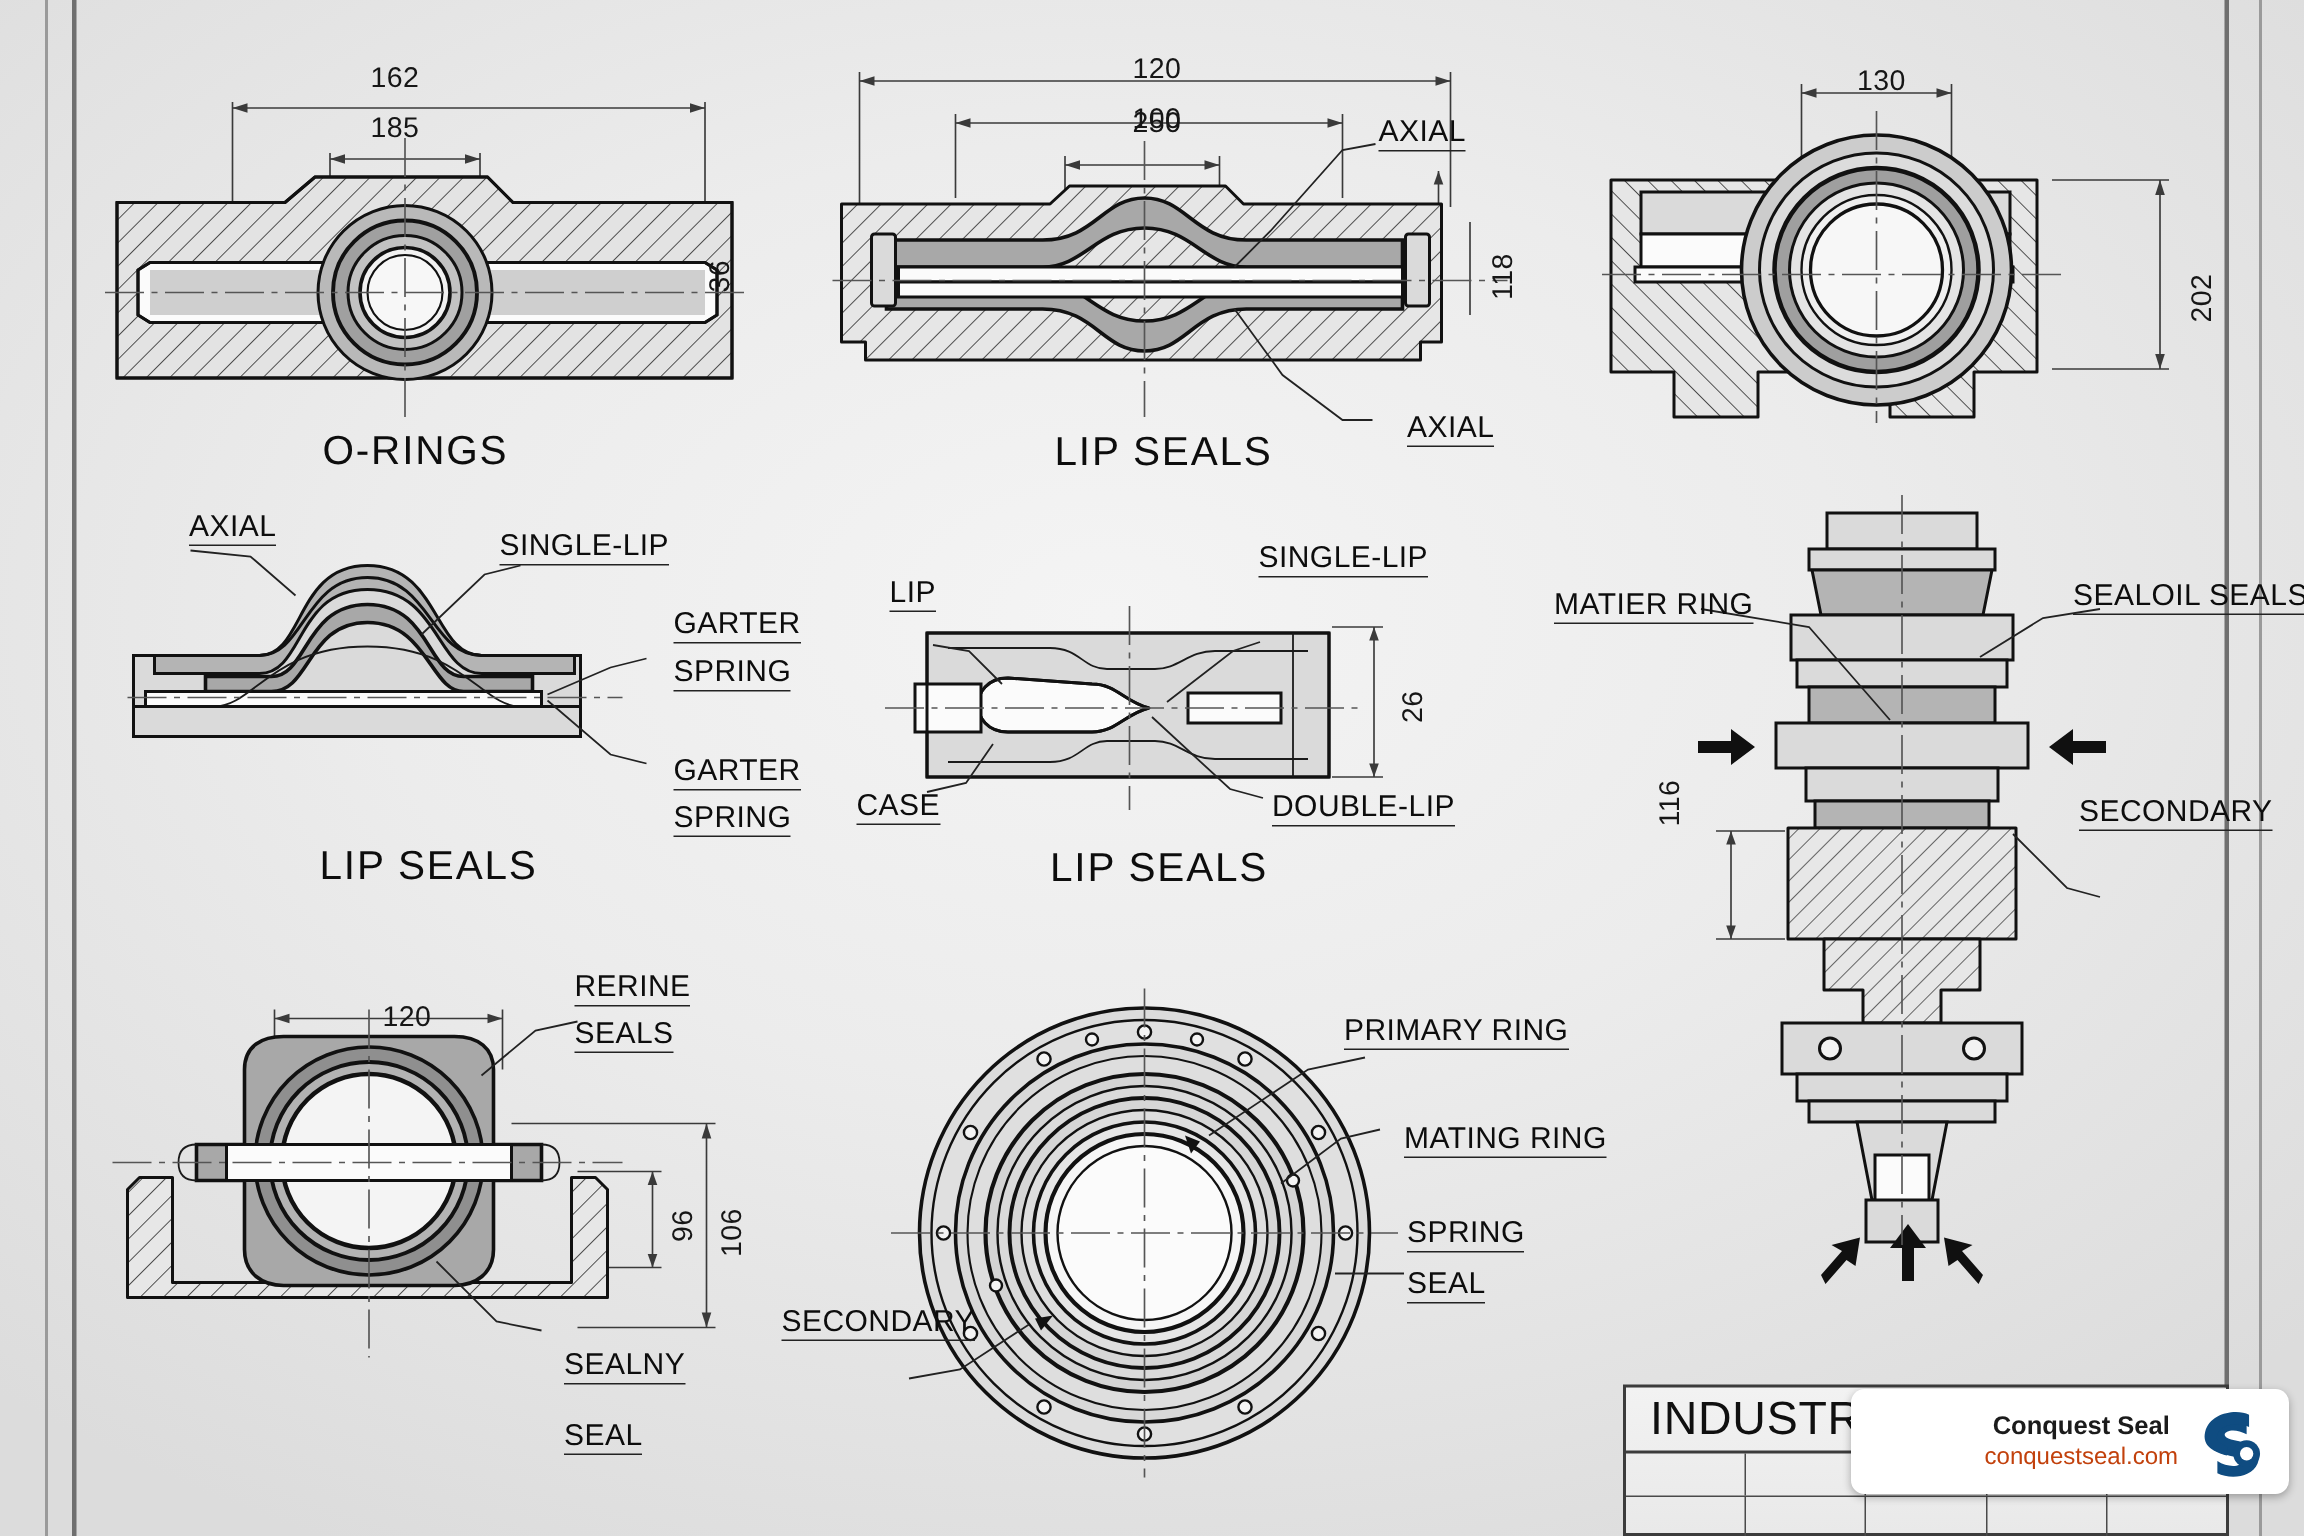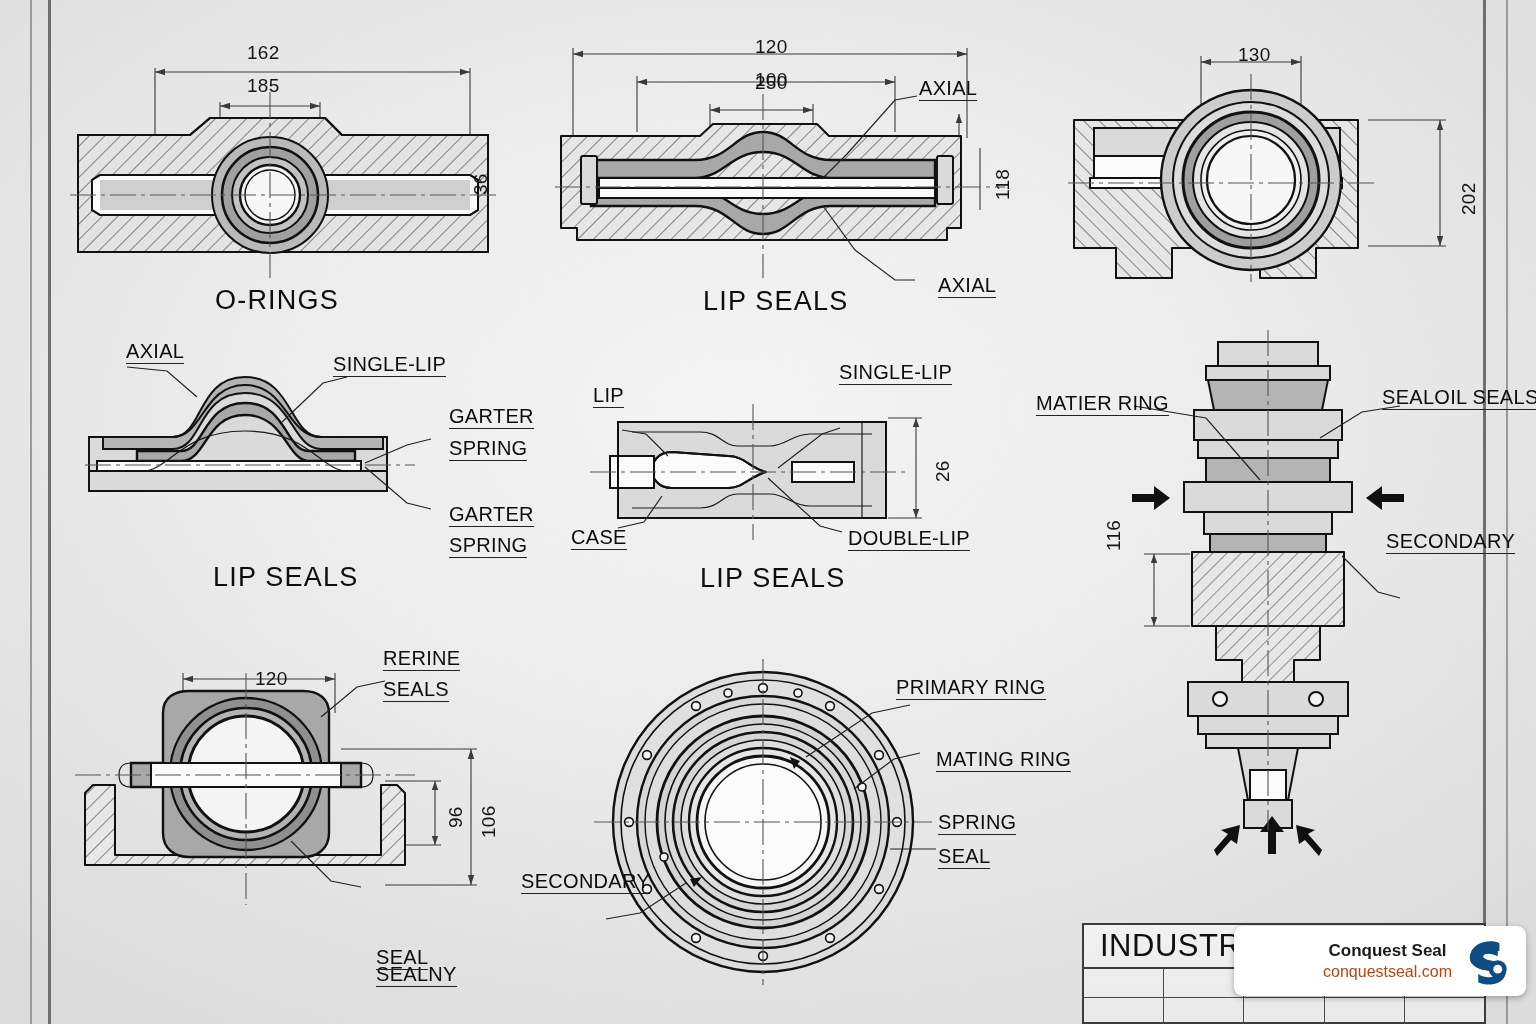--- a/index.html
+++ b/index.html
@@ -425,21 +425,21 @@
     <path class="ctr" d="M161 18 L161 250"></path>
 
     <path class="lead" d="M236 62 L272 32 L300 26"></path>
     <path class="lead" d="M206 186 L246 226 L276 232"></path>
   </svg>
   <div class="lbl dimtxt" style="left:255px;top:668px;">120</div>
   <div class="lbl dimtxt vert" style="left:445px;top:828px;">96</div>
   <div class="lbl dimtxt vert" style="left:478px;top:838px;">106</div>
   <div class="lbl callout" style="left:383px;top:648px;">RERINE</div>
   <div class="lbl callout" style="left:383px;top:679px;">SEALS</div>
-  <div class="lbl callout" style="left:376px;top:964px;">SEALNY</div>
+  <div class="lbl callout" style="left:376px;top:900px;">SEALNY</div>
   <div class="lbl callout" style="left:376px;top:947px;">SEAL</div>
 
   <svg class="view" style="left:600px;top:665px;" width="340" height="320" viewBox="0 0 340 320">
     <g>
       <circle cx="163" cy="157" r="150" fill="#dcdcdc" stroke="#111" stroke-width="2.4"></circle>
       <circle cx="163" cy="157" r="142" fill="#e0e0e0" stroke="#111" stroke-width="1.6"></circle>
       <circle cx="163" cy="157" r="126" fill="#d8d8d8" stroke="#111" stroke-width="2.4"></circle>
       <circle cx="163" cy="157" r="118" fill="#dedede" stroke="#111" stroke-width="1.4"></circle>
       <circle cx="163" cy="157" r="106" fill="#d4d4d4" stroke="#111" stroke-width="2.8"></circle>
       <circle cx="163" cy="157" r="98" fill="#dadada" stroke="#111" stroke-width="1.6"></circle>

